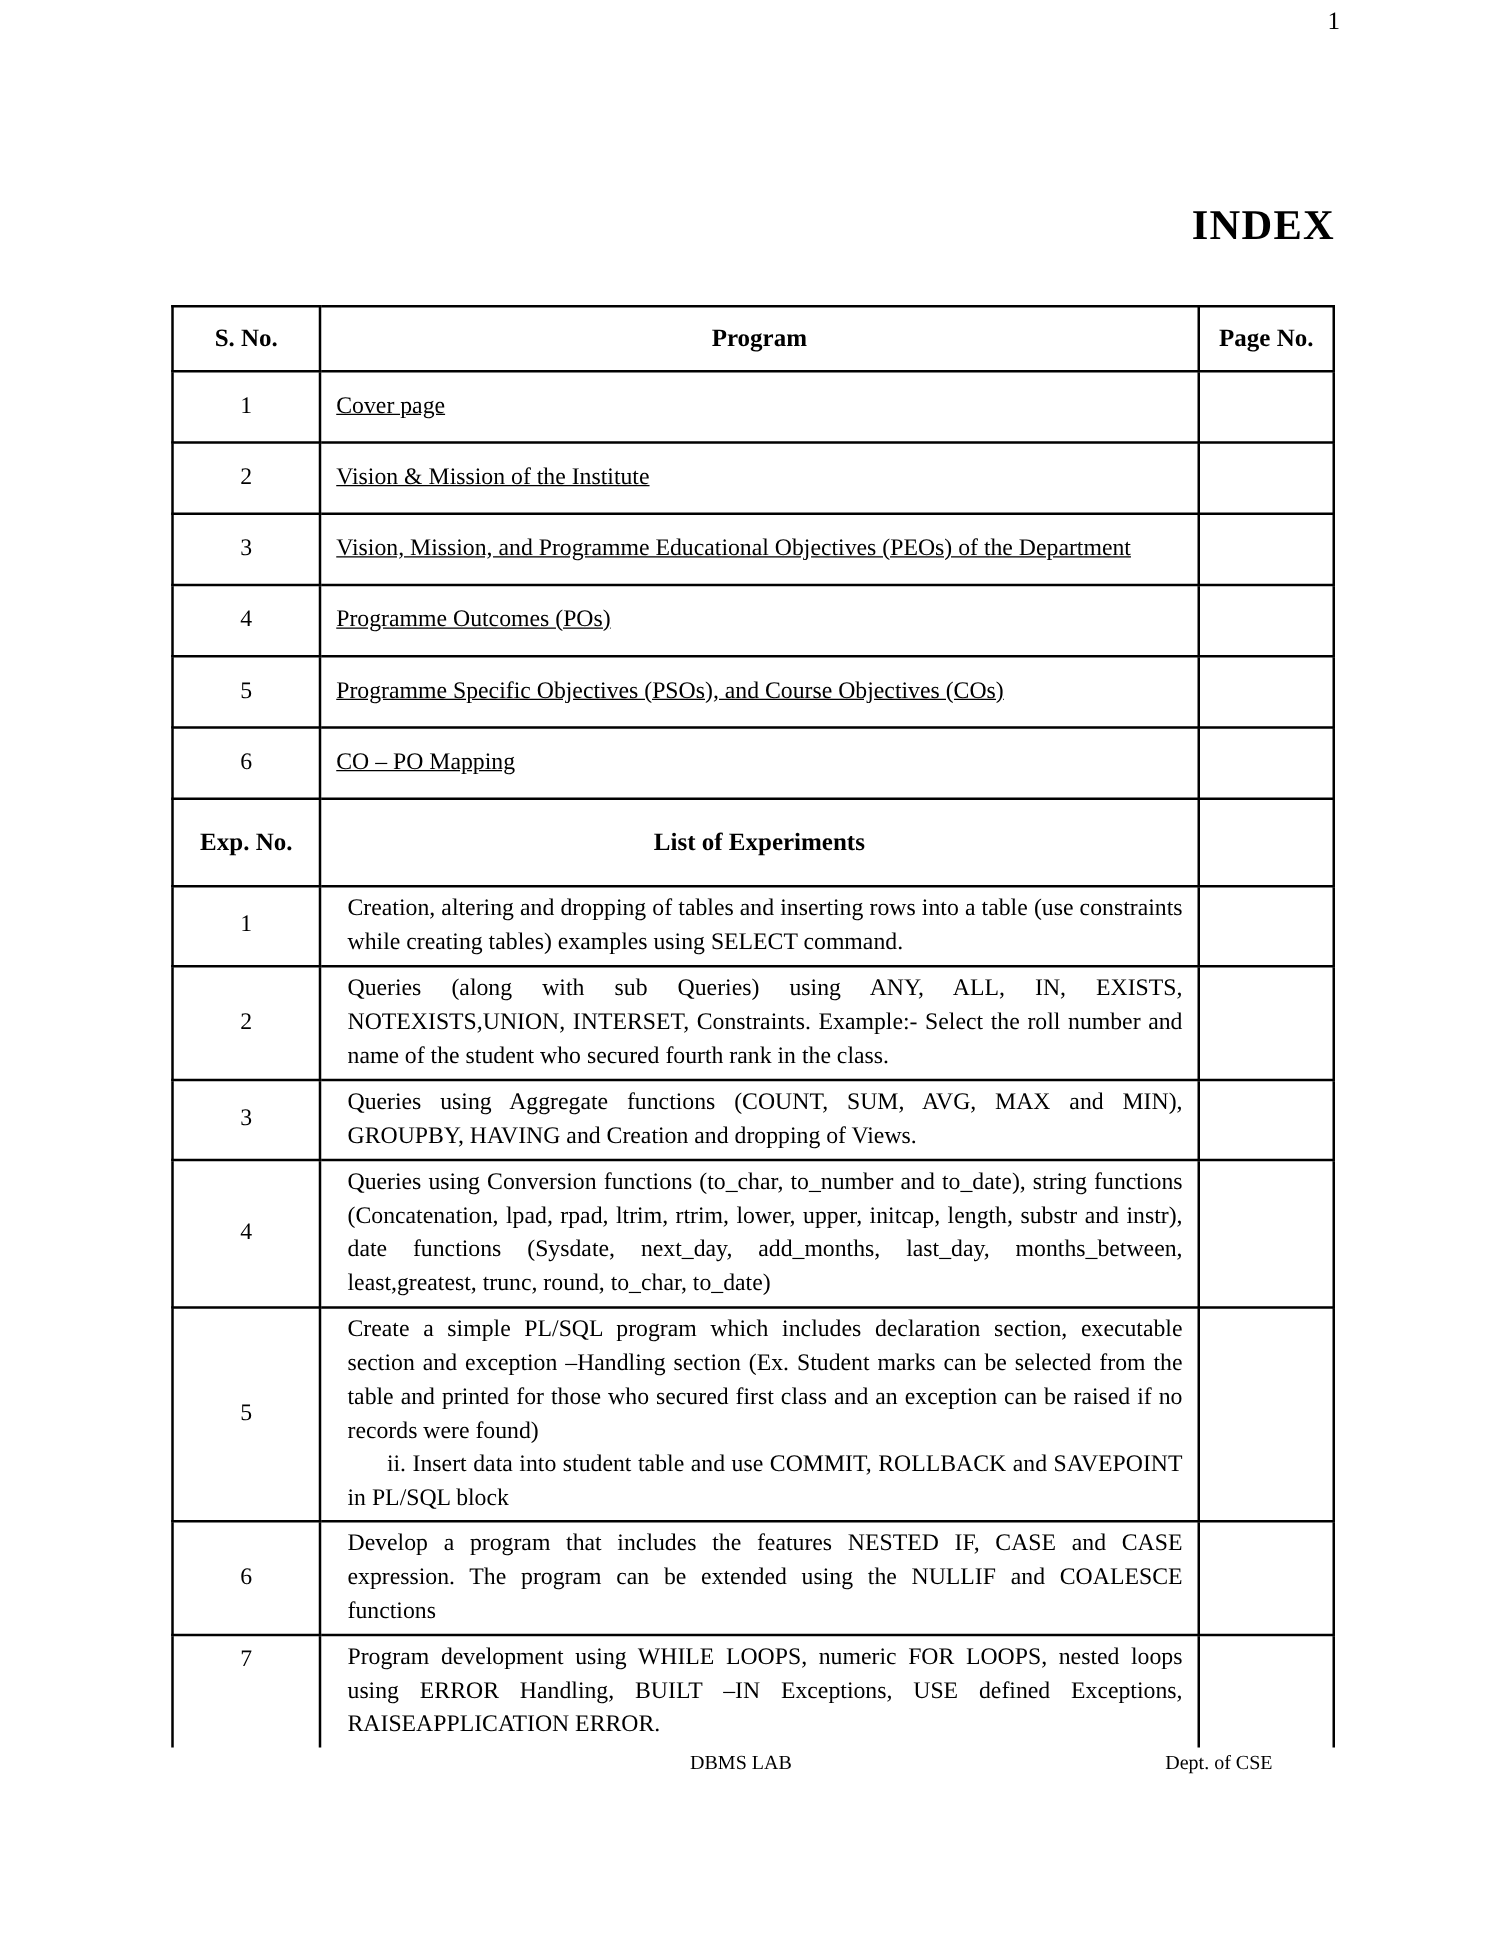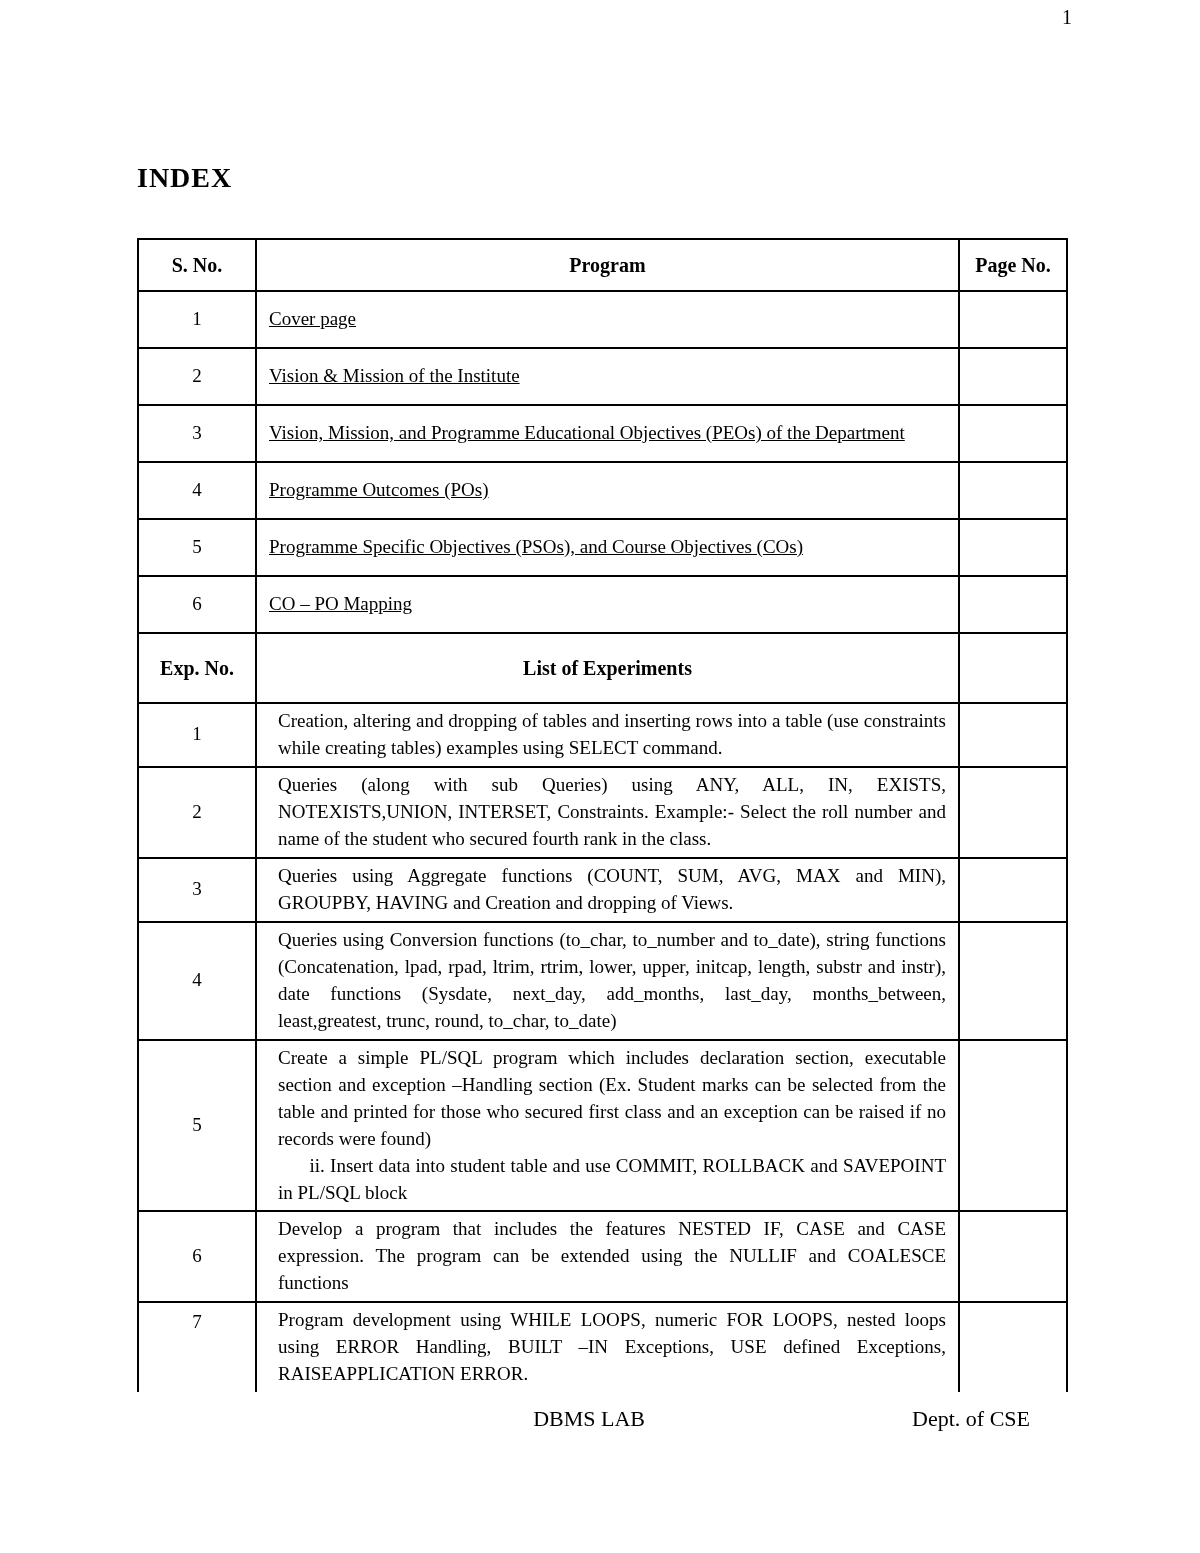--- a/index.html
+++ b/index.html
@@ -17,22 +17,22 @@
     position: absolute;
     top: 6px;
     right: 128px;
     font-size: 20px;
   }
   .content-wrap {
     padding: 162px 132px 0 137px;
   }
   .doc-title {
     margin: 0 0 44px 0;
-    text-align: left;
-    font-size: 28px;
+    text-align: right;
+    font-size: 34px;
     font-weight: bold;
     letter-spacing: 1px;
   }
   table.index-table {
     width: 100%;
     border-collapse: collapse;
     table-layout: fixed;
   }
   table.index-table td {
     border: 2px solid #000000;
@@ -59,31 +59,31 @@
     text-align: justify;
     white-space: pre-line;
     padding-left: 21px;
   }
   tr.exp-row { height: 60px; }
   tr.last-row td { border-bottom: none; }
   tr.last-row td.sno-cell { vertical-align: top; padding-top: 6px; }
   .footer {
     position: relative;
     height: 32px;
-    font-size: 22px;
-    margin-top: 14px;
+    font-size: 16px;
+    margin-top: 4px;
   }
   .footer-center {
     position: absolute;
     left: 50%;
     transform: translateX(-62%);
   }
   .footer-right {
     position: absolute;
-    right: 38px;
+    right: 50px;
   }
 </style>
 </head>
 <body>
 
 <div class="page">
   <div class="page-number">1</div>
 
   <div class="content-wrap">
     <h1 class="doc-title">INDEX</h1>

